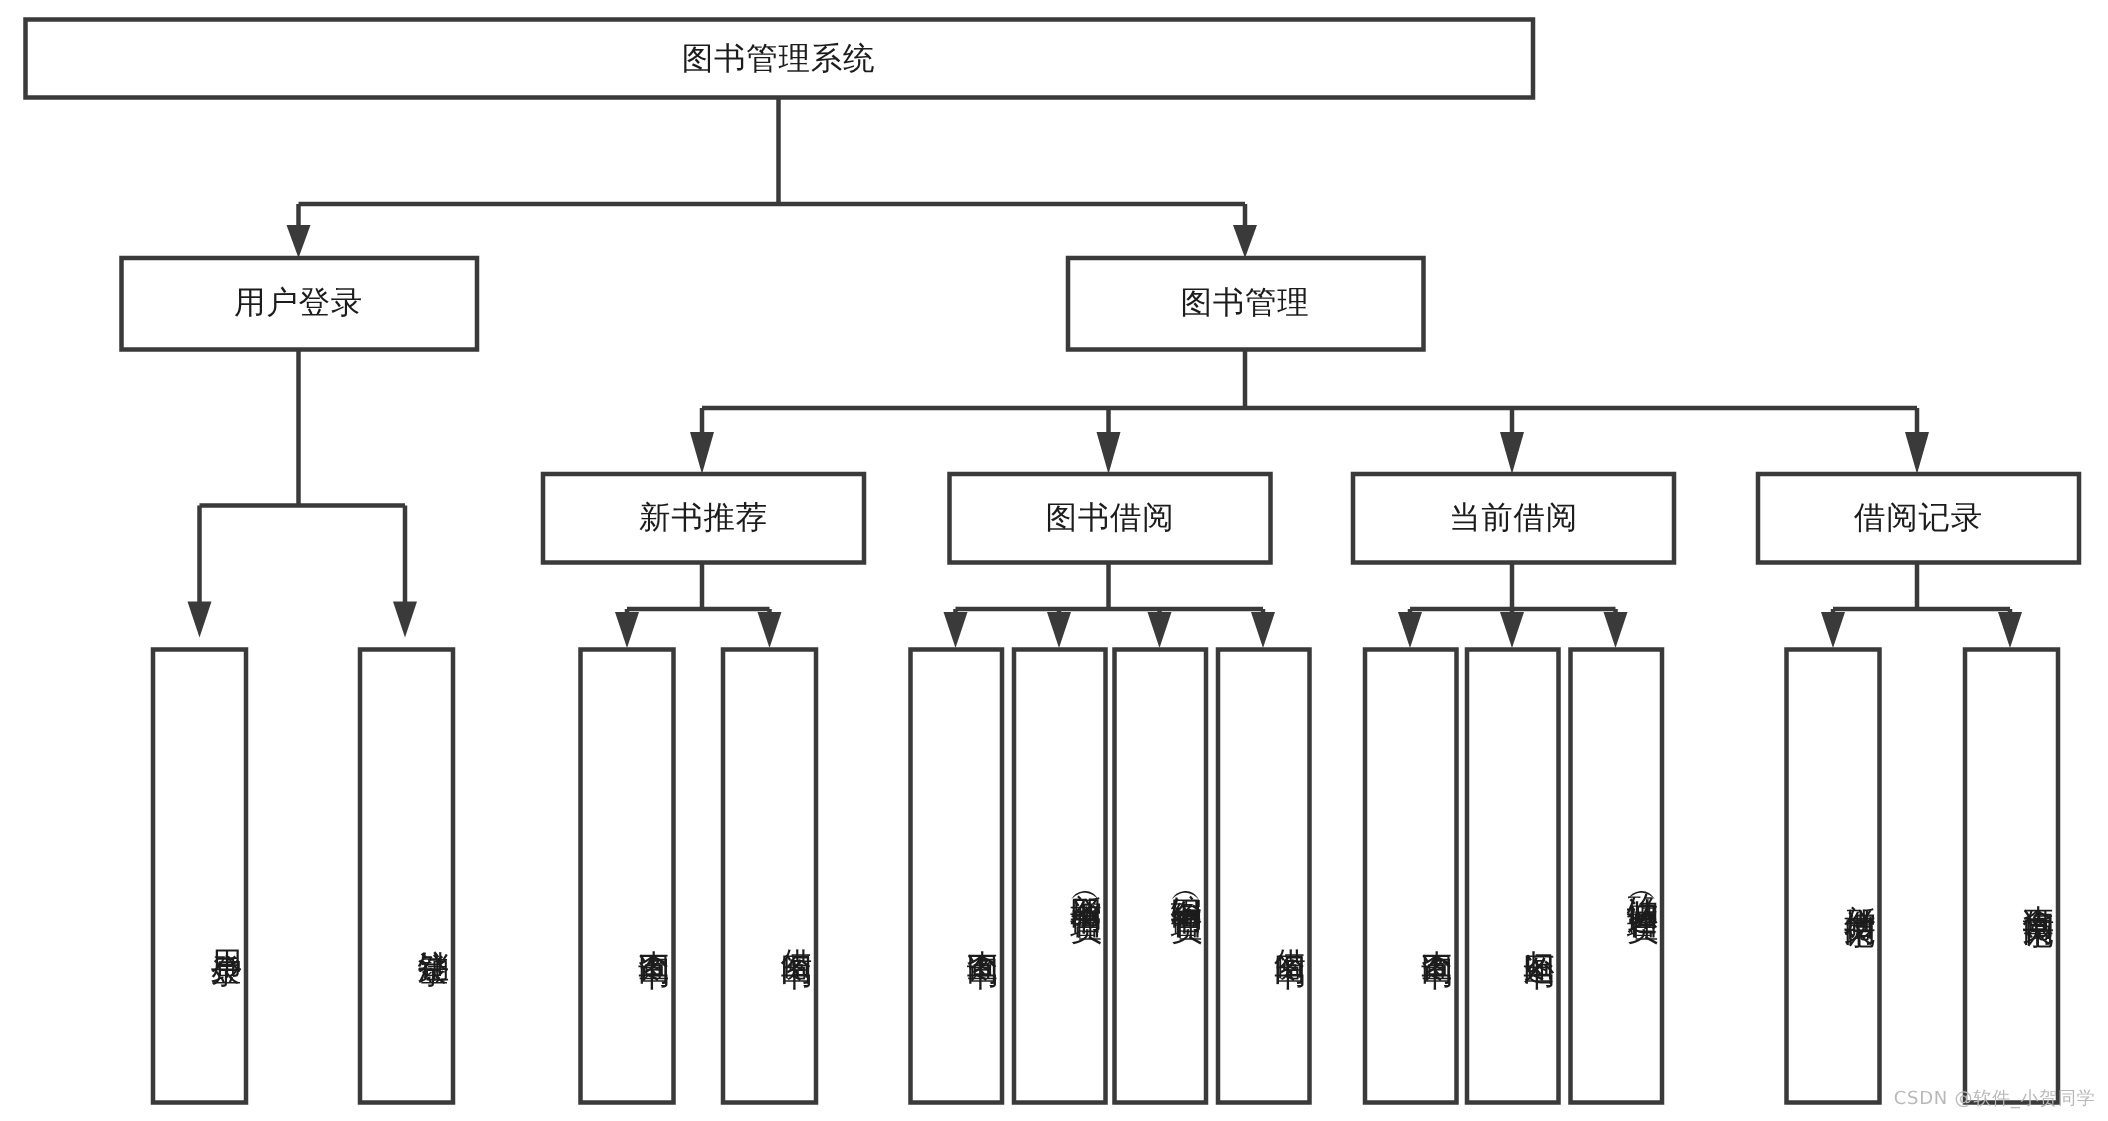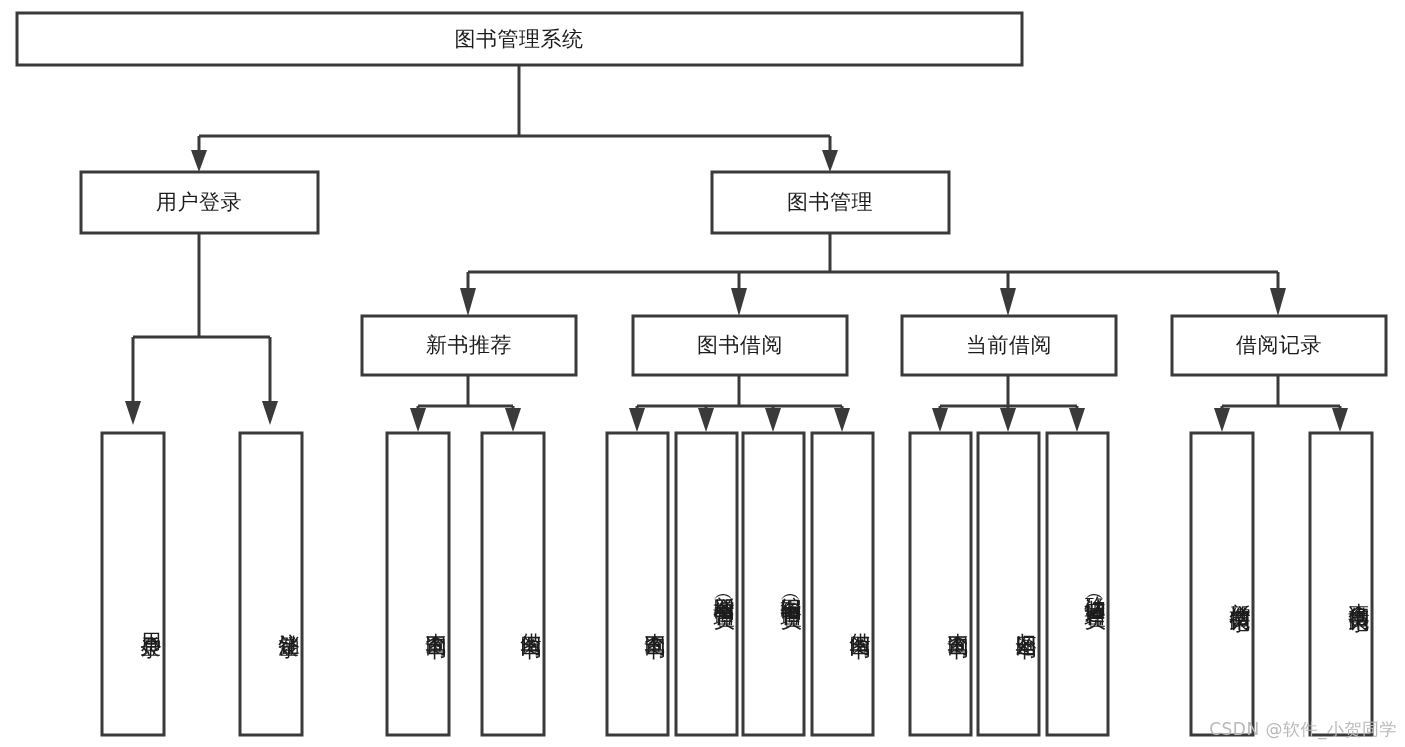--- a/index.html
+++ b/index.html
@@ -66,21 +66,21 @@
     align-items: flex-start;
     justify-content: center;
     pointer-events: none;
     user-select: none;
   }
   .watermark {
     position: absolute;
     right: 8px;
     bottom: 6px;
     font-family: "DejaVu Sans", "Liberation Sans", sans-serif;
-    font-size: 17px;
+    font-size: 12px;
     color: #b9b9b9;
     letter-spacing: 0.5px;
     white-space: nowrap;
   }
 </style>
 </head>
 <body>
 
 <div id="diagram-root">
 

